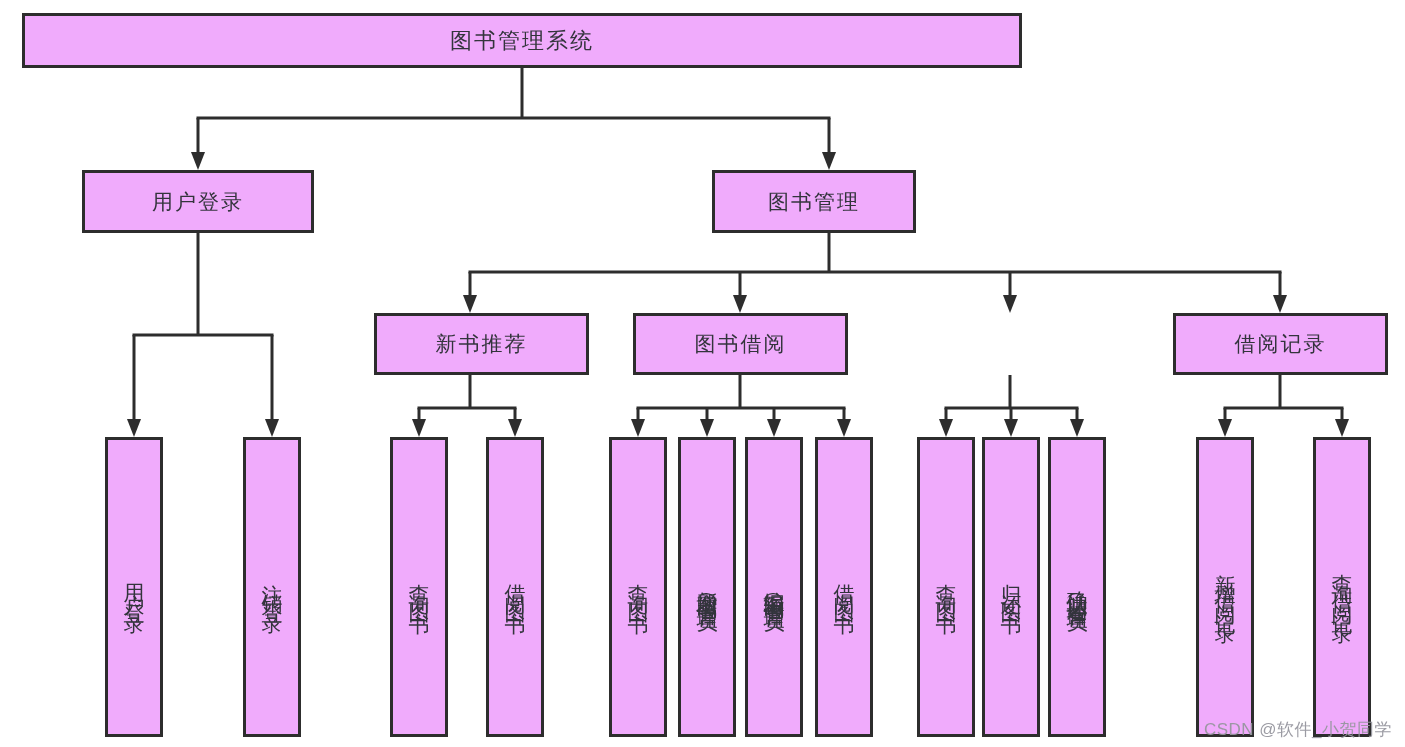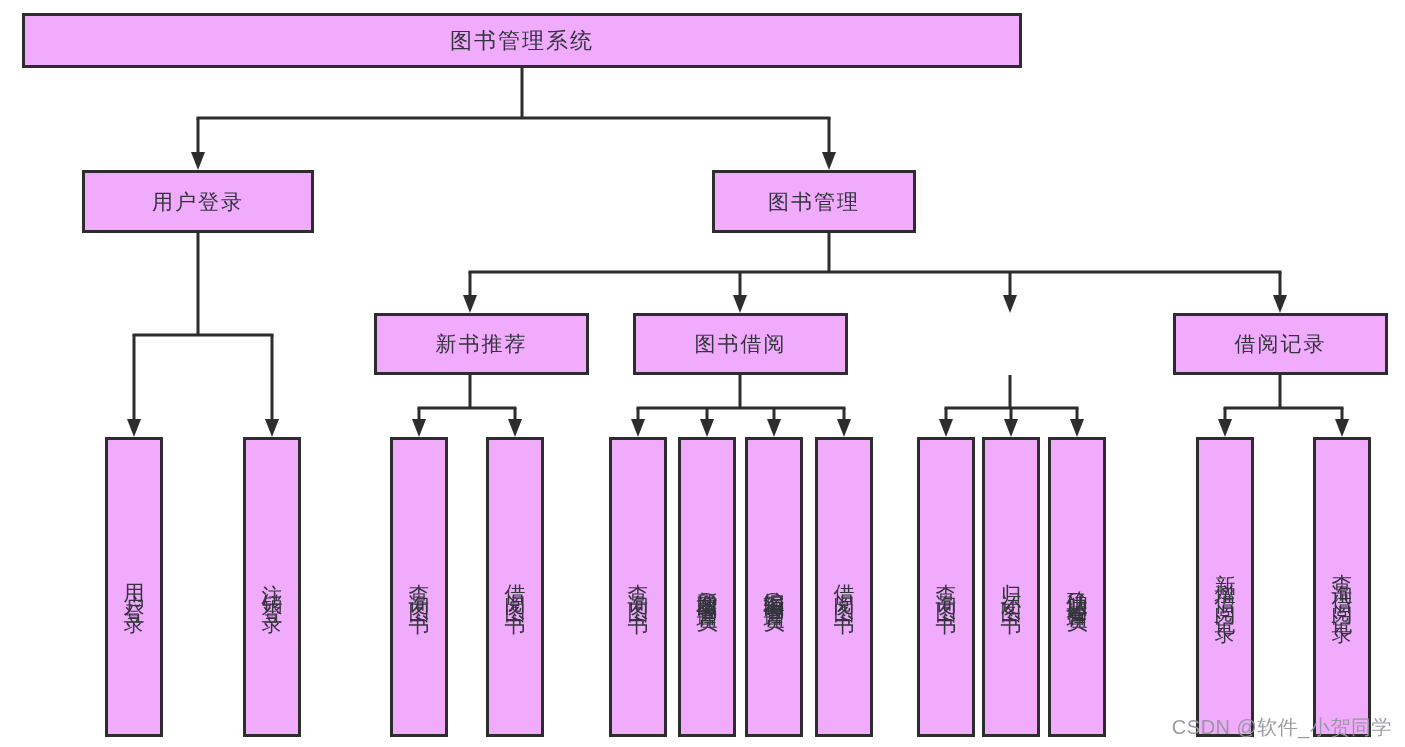--- a/index.html
+++ b/index.html
@@ -85,21 +85,21 @@
   .leaf-8  { left: 917px; }
   .leaf-9  { left: 982px; }
   .leaf-10 { left: 1048px; }
   .leaf-11 { left: 1196px; }
   .leaf-12 { left: 1313px; }
   .watermark {
     position: absolute;
     right: 13px;
     bottom: 6px;
     z-index: 9;
-    font-size: 20px;
+    font-size: 17px;
     color: rgba(150, 150, 158, 0.95);
     letter-spacing: 0.5px;
     white-space: nowrap;
   }
 </style>
 </head>
 <body>
 
 <div id="stage">
 

